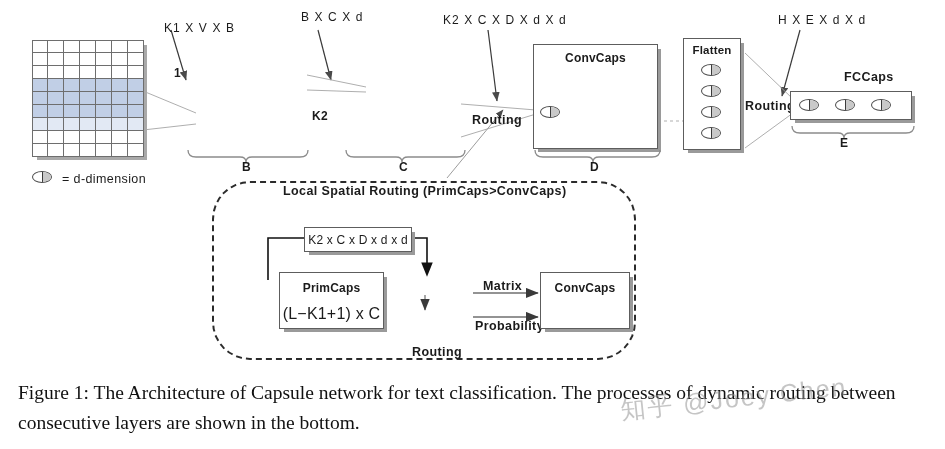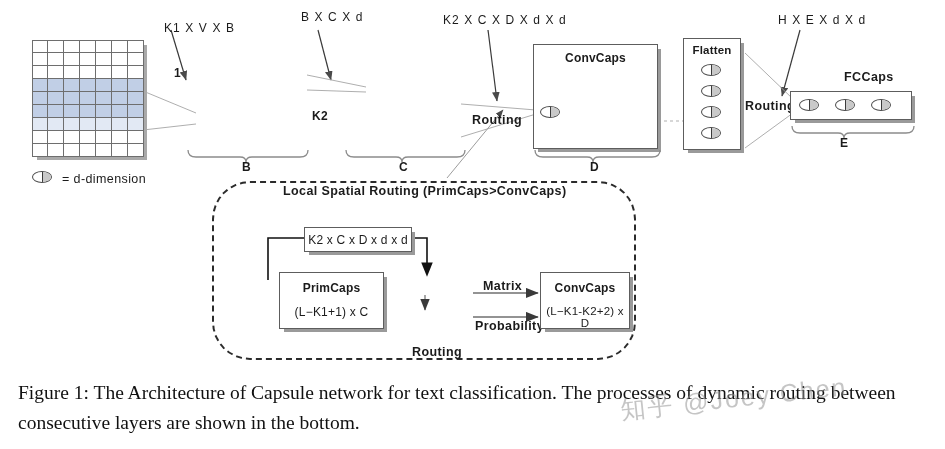--- a/index.html
+++ b/index.html
@@ -377,29 +377,28 @@
 
   <div id="dashbox" style="left:212px; top:181px; width:424px; height:179px;"></div>
   <div class="lbl bold" style="left:283px; top:184px; font-size:12.5px;">Local Spatial Routing (PrimCaps&gt;ConvCaps)</div>
 
   <div class="box" style="left:304px; top:227px; width:108px; height:25px;">
     <div class="box-title" style="top:5px; font-weight:normal; font-size:12px;">K2 x C x D x d x d</div>
   </div>
 
   <div class="box" style="left:232px; top:272px; width:105px; height:57px;margin-left:47px;">
     <div class="box-title" style="top:8px;">PrimCaps</div>
-    <div class="box-title" style="top:32px; font-weight:normal; font-size:12px;">(L−K1+1) x C</div>
+    <div class="box-title" style="top:32px; font-weight:normal; font-size:16px;">(L−K1+1) x C</div>
   </div>
 
   <div class="lbl bold" style="left:412px; top:345px; font-size:12.5px;">Routing</div>
 
   <div class="lbl bold" style="left:483px; top:279px; font-size:12.5px;">Matrix</div>
   <div class="lbl bold" style="left:475px; top:319px; font-size:12.5px;">Probability</div>
 
   <div class="box" style="left:540px; top:272px; width:90px; height:57px;">
     <div class="box-title" style="top:8px;">ConvCaps</div>
-    <div class="box-title" style="top:32px; font-weight:normal; font-size:11.5px;">(L−K1-K2+2) x D</div>
   </div>
 
   <div id="caption">Figure 1: The Architecture of Capsule network for text classification. The processes of dynamic routing between consecutive layers are shown in the bottom.</div>
   <div id="watermark">知乎 @Joey Chen</div>
 
 </div>
 
 </body></html>

